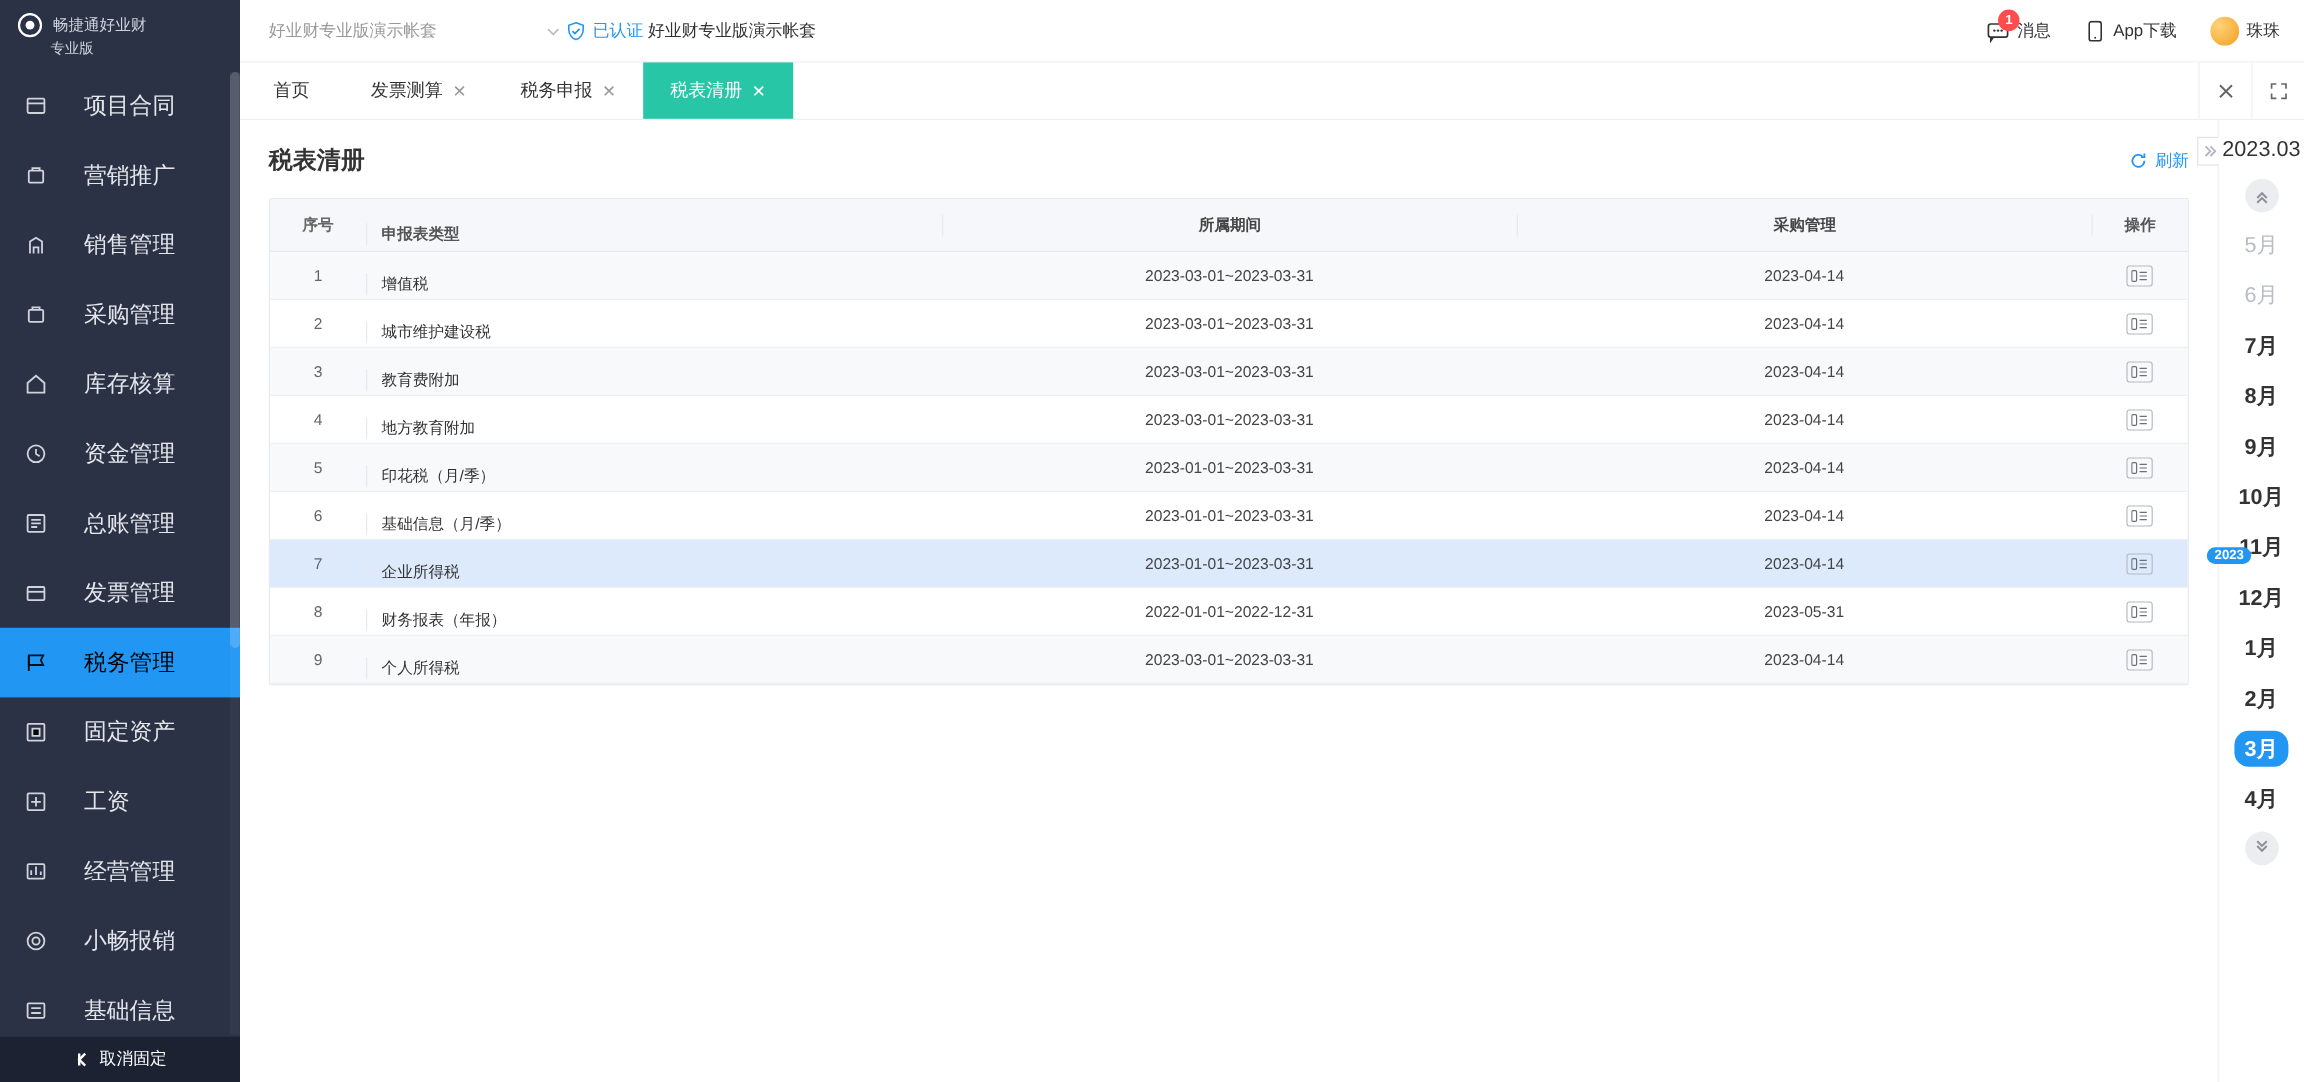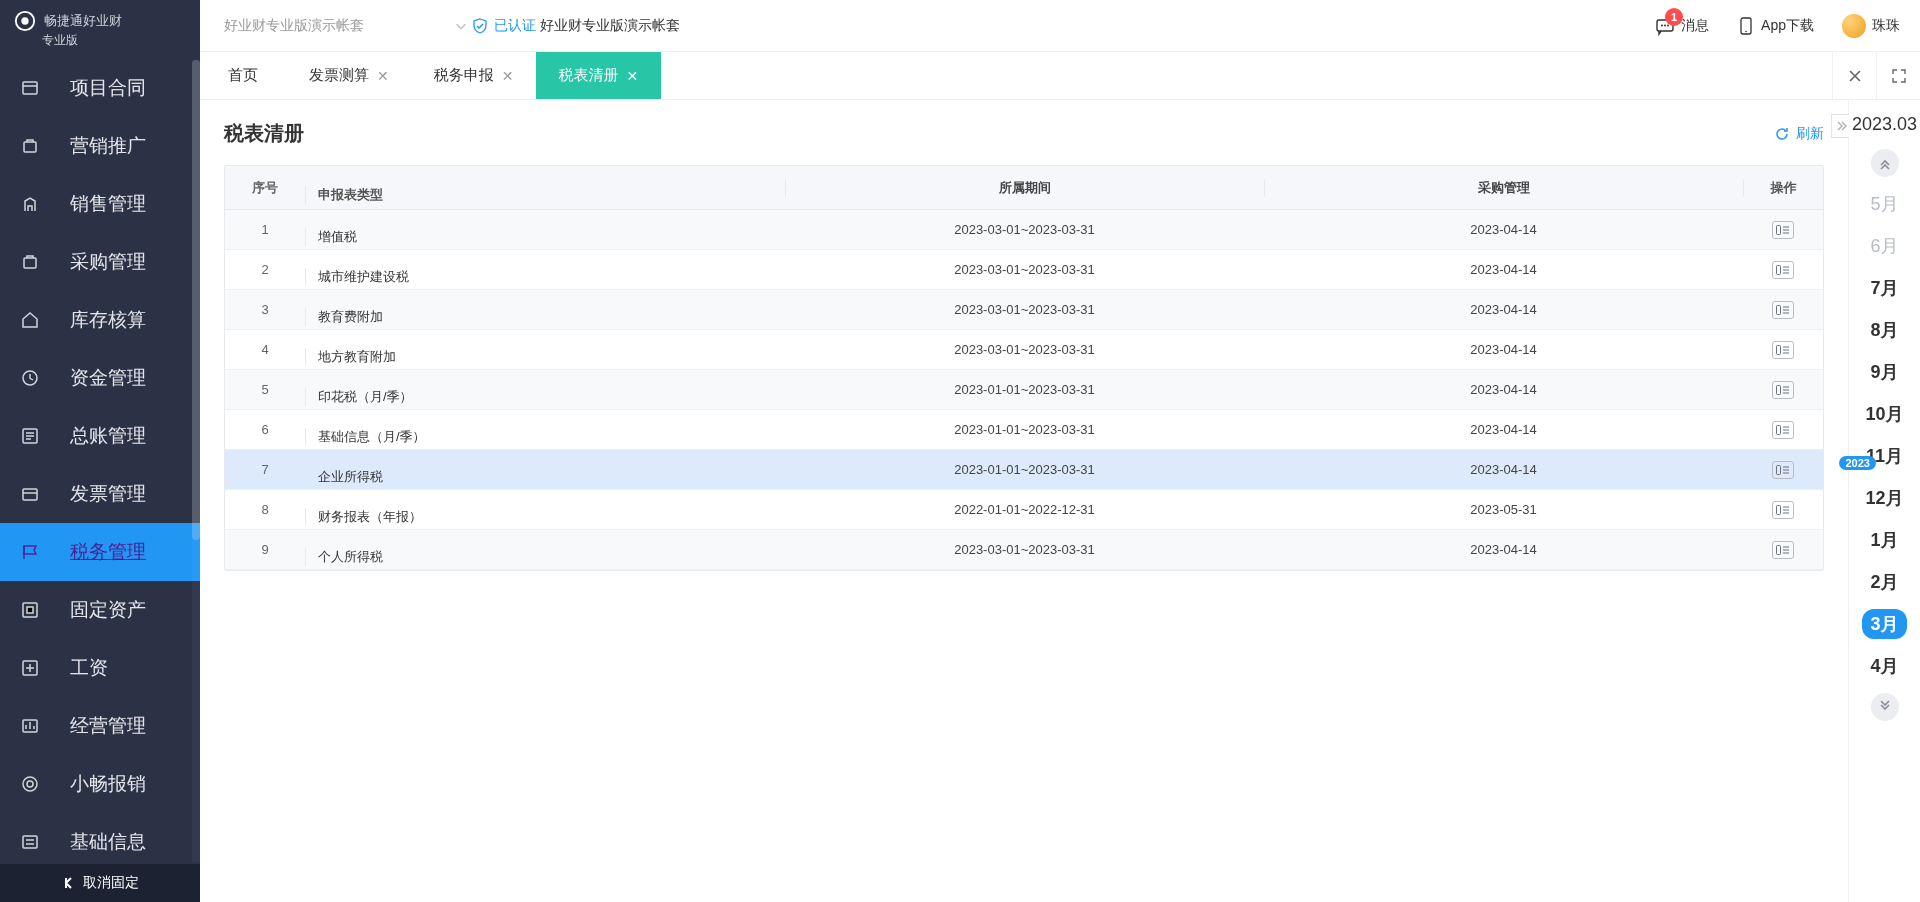--- a/index.html
+++ b/index.html
@@ -5,21 +5,21 @@
   * { margin: 0; padding: 0; box-sizing: border-box; }
   body { font-family: "Microsoft YaHei", "PingFang SC", sans-serif; font-size: 13px; color: #333; background: #fff; overflow: hidden; width: 1920px; height: 902px; }
   .app { display: flex; height: 100%; }
   
   .sidebar { width: 200px; background: #2c3246; color: #cfd3db; display: flex; flex-direction: column; position: relative; }
   .brand { display: flex; align-items: center; gap: 8px; padding: 10px 14px 0 14px; }
   .brand-logo { width: 22px; height: 22px; }
   .brand-sub { font-size: 12px; color: #cfd3db; padding: 0 14px 10px 42px; }
   .nav { flex: 1; overflow-y: auto; }
   .nav-item { display: flex; align-items: center; gap: 30px; padding: 16px 20px; cursor: pointer; font-size: 19px; color: #e4e6eb; }
-  .nav-item.active { background: #2196f3; color: #4c1d95; text-decoration: underline; }
+  .nav-item.active { background: #2196f3; color: #000000; }
   .nav-icon { width: 20px; height: 20px; flex-shrink: 0; opacity: 0.9; }
   .pin-bar { background: #1d2233; color: #fff; text-align: center; padding: 10px 0; cursor: pointer; display: flex; align-items: center; justify-content: center; gap: 6px; font-size: 14px; }
   .sidebar-track { position: absolute; right: 0; top: 60px; bottom: 40px; width: 8px; background: rgba(255,255,255,0.04); }
   .sidebar-thumb { position: absolute; right: 0; top: 60px; width: 8px; height: 480px; background: rgba(255,255,255,0.18); border-radius: 4px; }
   
   .main { flex: 1; display: flex; flex-direction: column; min-width: 0; }
   .topbar { height: 52px; display: flex; align-items: center; padding: 0 20px 0 24px; border-bottom: 1px solid #eef0f3; gap: 20px; }
   .top-left { display: flex; align-items: center; gap: 4px; }
   .account-sel { color: #999; font-size: 14px; display: flex; align-items: center; gap: 90px; cursor: pointer; }
   .verified { color: #2196f3; font-size: 14px; display: flex; align-items: center; gap: 6px; }

